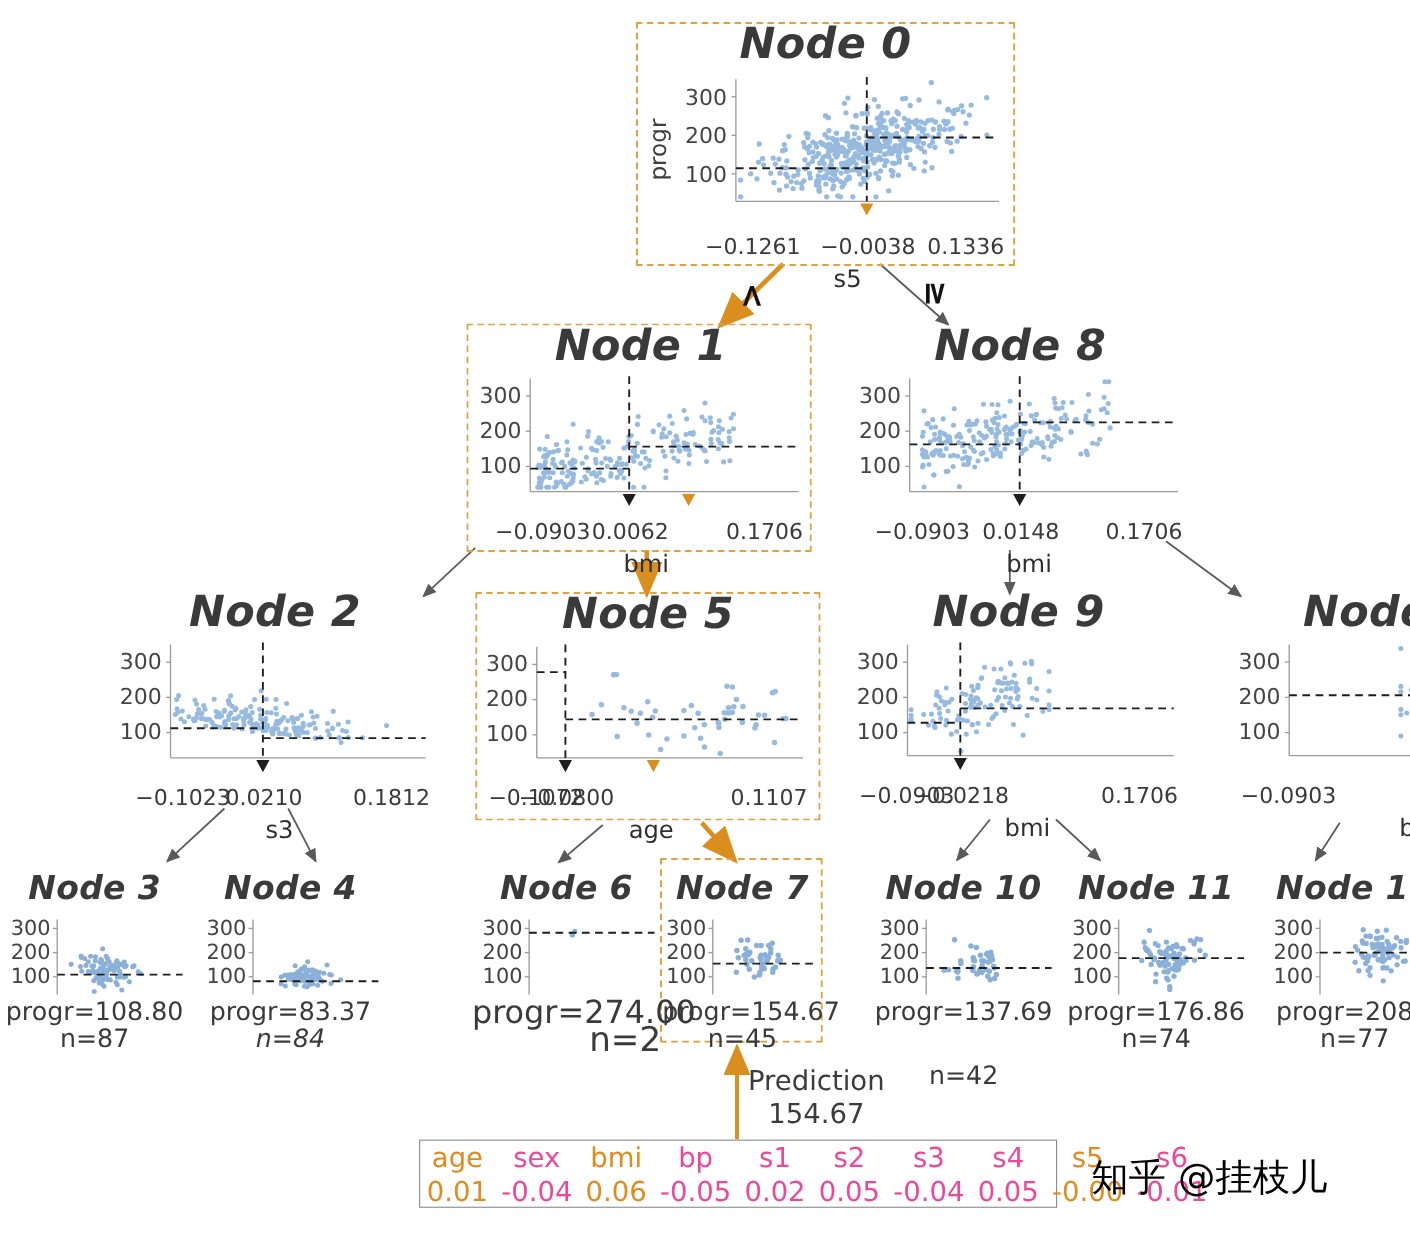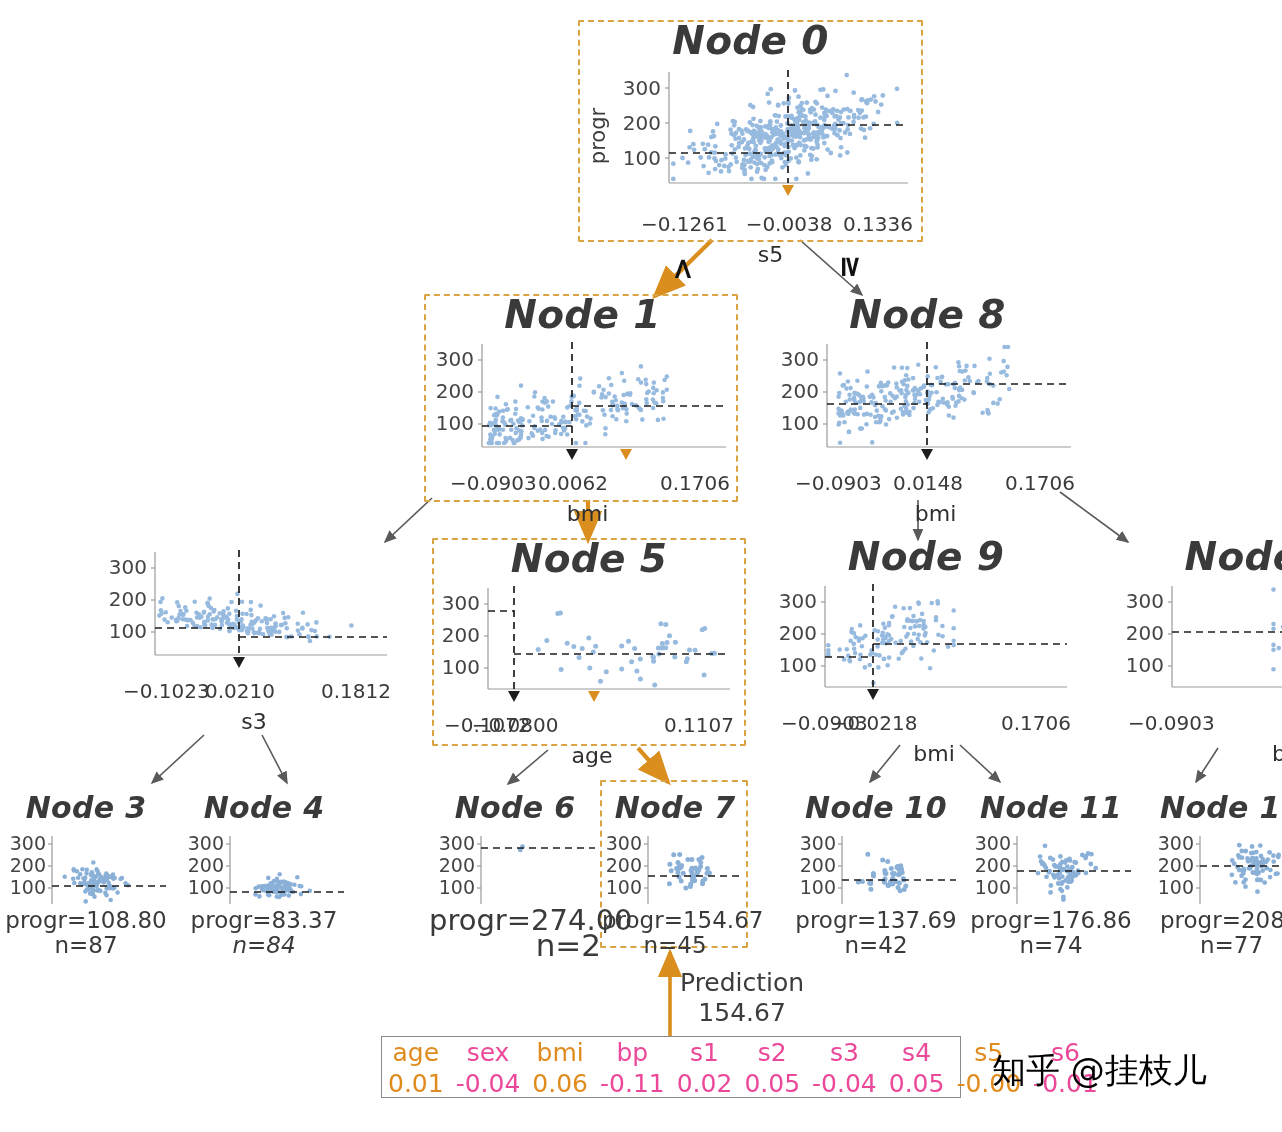--- a/index.html
+++ b/index.html
@@ -1068,20 +1068,21 @@
       <svg width="305" height="26" viewBox="0 0 305 26">
         <text x="20" y="18" font-size="20" fill="#3a3a3a" text-anchor="start">−0.0903</text>
         <text x="153" y="18" font-size="20" fill="#3a3a3a" text-anchor="middle">0.0148</text>
         <text x="300" y="18" font-size="20" fill="#3a3a3a" text-anchor="end">0.1706</text>
       </svg>
       <div class="axname" style="font-size:22px;margin-top:-1px;margin-left:16px;">bmi</div>
     </div>
   </div>
 
   <div class="node" style="left:105px;top:540px;width:290px;">
+    <div class="node-title inner-title">Node 2</div>
     <div class="plot">
       <svg class="svgplot" width="290" height="140" viewBox="0 0 290 140">
         <text x="42" y="34" font-size="20" fill="#444" text-anchor="end">300</text>
         <text x="42" y="66" font-size="20" fill="#444" text-anchor="end">200</text>
         <text x="42" y="98" font-size="20" fill="#444" text-anchor="end">100</text>
         <line x1="50" y1="12" x2="50" y2="115" stroke="#9a9a9a" stroke-width="1.2"></line>
         <line x1="50" y1="115" x2="282" y2="115" stroke="#9a9a9a" stroke-width="1.2"></line>
         <line x1="46" y1="28" x2="50" y2="28" stroke="#9a9a9a" stroke-width="1.2"></line>
         <line x1="46" y1="60" x2="50" y2="60" stroke="#9a9a9a" stroke-width="1.2"></line>
         <line x1="46" y1="92" x2="50" y2="92" stroke="#9a9a9a" stroke-width="1.2"></line>
@@ -1965,21 +1966,21 @@
           <circle cx="92.7" cy="31.9" r="2.5"></circle>
           <circle cx="98.1" cy="57.5" r="2.5"></circle>
           <circle cx="80.7" cy="54.0" r="2.5"></circle>
           <circle cx="72.4" cy="53.6" r="2.5"></circle>
           <circle cx="80.9" cy="61.3" r="2.5"></circle>
           <circle cx="113.2" cy="50.5" r="2.5"></circle>
         </g>
       <line x1="52" y1="52" x2="166" y2="52" stroke="#1d1d1d" stroke-width="1.7" stroke-dasharray="7,5"></line>
     </svg>
     <div class="leafstat" style="font-size:23px;">progr=137.69</div>
-    <div class="leafstat" style="font-size:23px;">n=42</div>
+    <div class="leafstat" style="font-size:23px;margin-top:33px;">n=42</div>
   </div>
 
   <div class="node" style="left:965px;top:780px;width:172px;">
     <div class="node-title leaf-title">Node 11</div>
     <svg class="svgplot" width="172" height="80" viewBox="0 0 172 80" style="margin-top:4px;">
       <text x="46" y="22" font-size="19" fill="#444" text-anchor="end">300</text>
       <text x="46" y="44" font-size="19" fill="#444" text-anchor="end">200</text>
       <text x="46" y="66" font-size="19" fill="#444" text-anchor="end">100</text>
       <line x1="52" y1="8" x2="52" y2="76" stroke="#9a9a9a" stroke-width="1.2"></line>
       <line x1="48" y1="16" x2="52" y2="16" stroke="#9a9a9a" stroke-width="1.2"></line>
@@ -2179,21 +2180,21 @@
         <td>s2</td>
         <td>s3</td>
         <td>s4</td>
         <td class="hl">s5</td>
         <td>s6</td>
       </tr>
       <tr>
         <td class="hl">0.01</td>
         <td>-0.04</td>
         <td class="hl">0.06</td>
-        <td>-0.11</td>
+        <td>-0.05</td>
         <td>0.02</td>
         <td>0.05</td>
         <td>-0.04</td>
         <td>0.05</td>
         <td class="hl">-0.00</td>
         <td>-0.01</td>
       </tr>
     </tbody>
       </table>
   </div>

